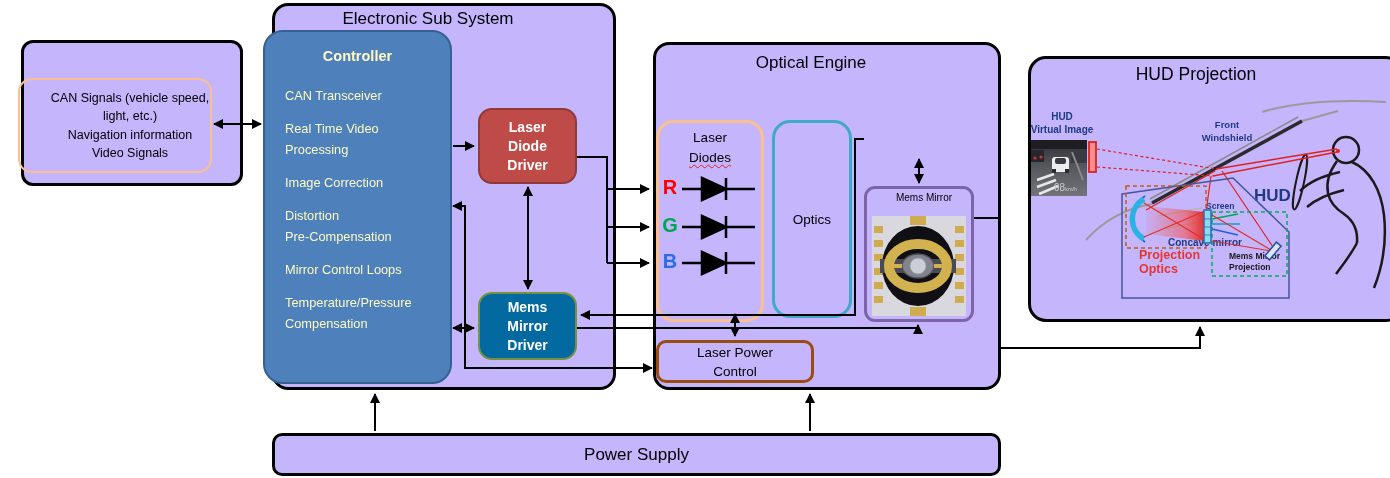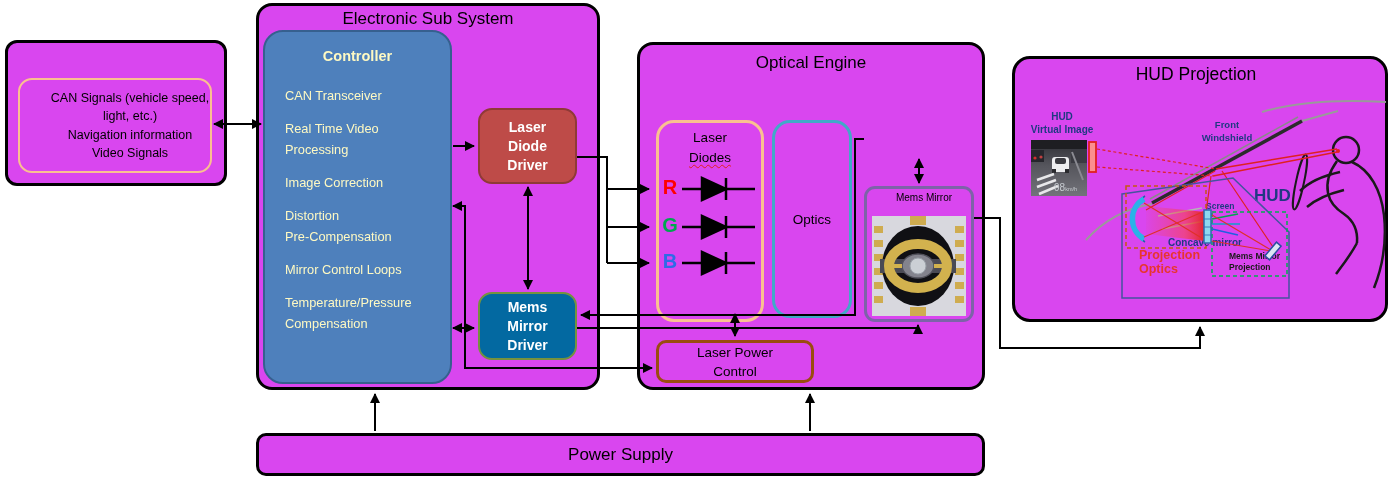--- a/index.html
+++ b/index.html
@@ -1,19 +1,19 @@
 <!DOCTYPE html>
 <html><head>
 <meta charset="utf-8">
 <style>
   html,body{margin:0;padding:0;background:#fff;}
   #canvas{position:relative;width:1390px;height:478px;background:#fff;
           font-family:"Liberation Sans",sans-serif;color:#000;overflow:hidden;}
   .abs{position:absolute;}
-  .box{position:absolute;background:#d946ef;border:3px solid #000;border-radius:16px;box-sizing:border-box;}
+  .box{position:absolute;background:#c4b5fd;border:3px solid #000;border-radius:16px;box-sizing:border-box;margin-left:16px;}
   .title{position:absolute;text-align:center;font-size:17px;}
   .pre{white-space:pre-line;}
   
   .vs-inner{position:absolute;border:2.5px solid #FAC090;border-radius:14px;box-sizing:border-box;}
   .vs-sig{position:absolute;display:flex;flex-direction:column;justify-content:center;
           text-align:center;font-size:12.5px;line-height:18.5px;padding-left:15px;}
   
   .ctrl{position:absolute;background:#4E80BC;border:2.5px solid #36608F;border-radius:20px;box-sizing:border-box;}
   .ctrl-title{position:absolute;width:100%;text-align:center;color:#fef9c3;font-weight:bold;font-size:14.5px;}
   .ctrl-list{position:absolute;color:#fef9c3;font-size:12.8px;}

